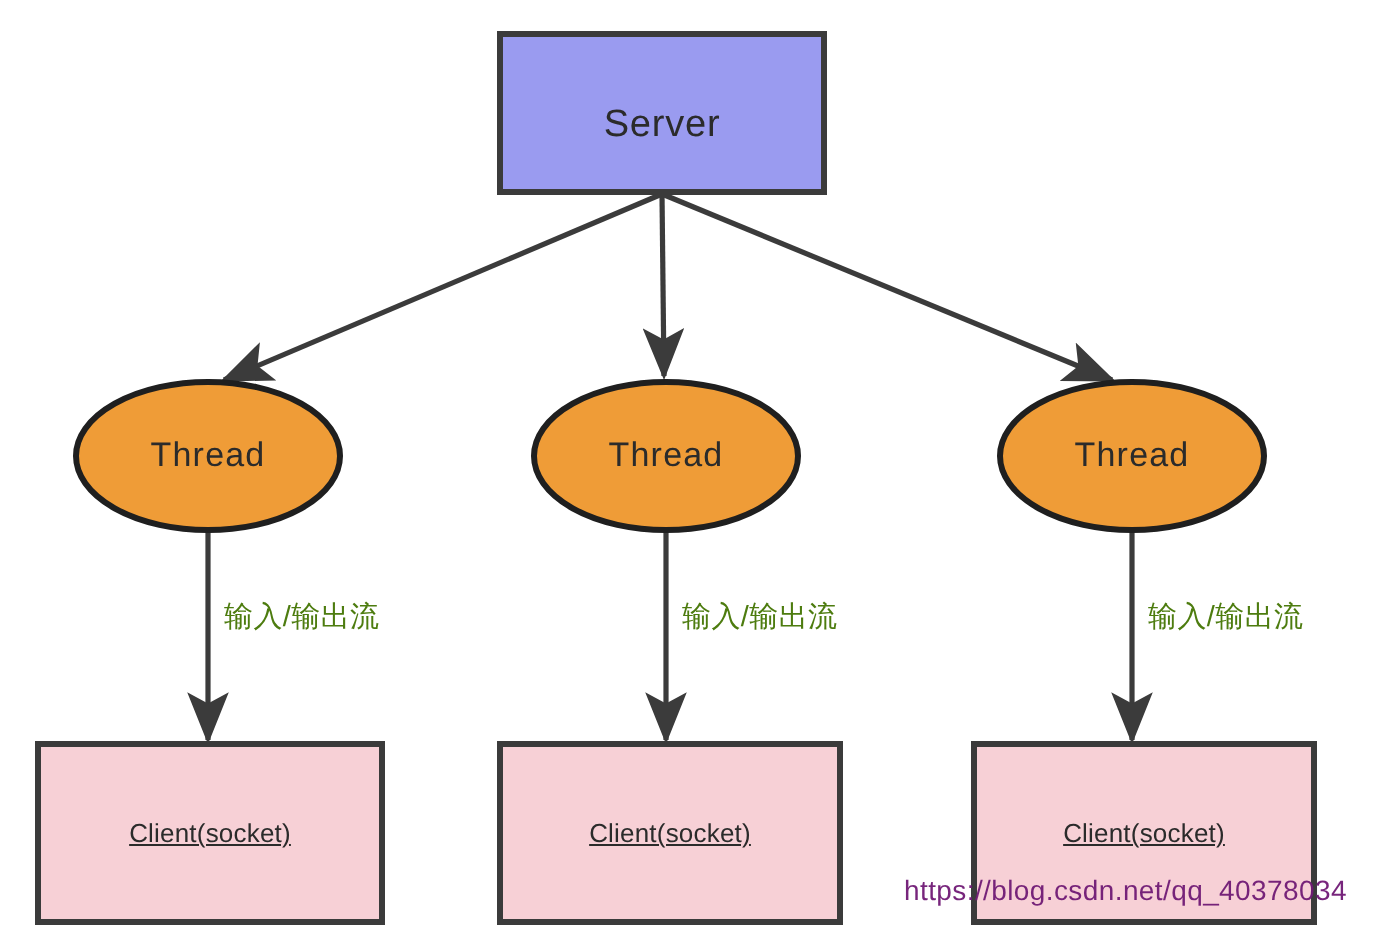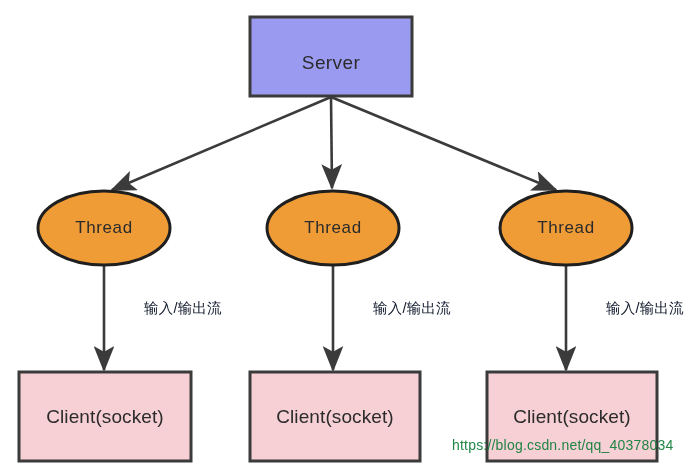--- a/index.html
+++ b/index.html
@@ -36,35 +36,35 @@
   .server-label {
     font-size: 19px;
     letter-spacing: 0.4px;
   }
   .thread-label {
     font-size: 17px;
     letter-spacing: 0.6px;
     text-align: center;
   }
   .client-label {
-    font-size: 19px;
+    font-size: 13px;
     letter-spacing: 0.1px;
+    text-decoration: underline;
   }
   .edge-label {
     position: absolute;
     font-size: 14.5px;
-    color: #0f172a;
+    color: #4d7c0f;
     white-space: nowrap;
     letter-spacing: 0.2px;
-    margin-left: 32px;
   }
   .watermark {
     position: absolute;
     font-size: 14px;
-    color: #15803d;
+    color: #701a75;
     white-space: nowrap;
     letter-spacing: 0.2px;
     opacity: 0.95;
   }
 </style>
 </head>
 <body>
 
 <div id="diagram-root">
 

